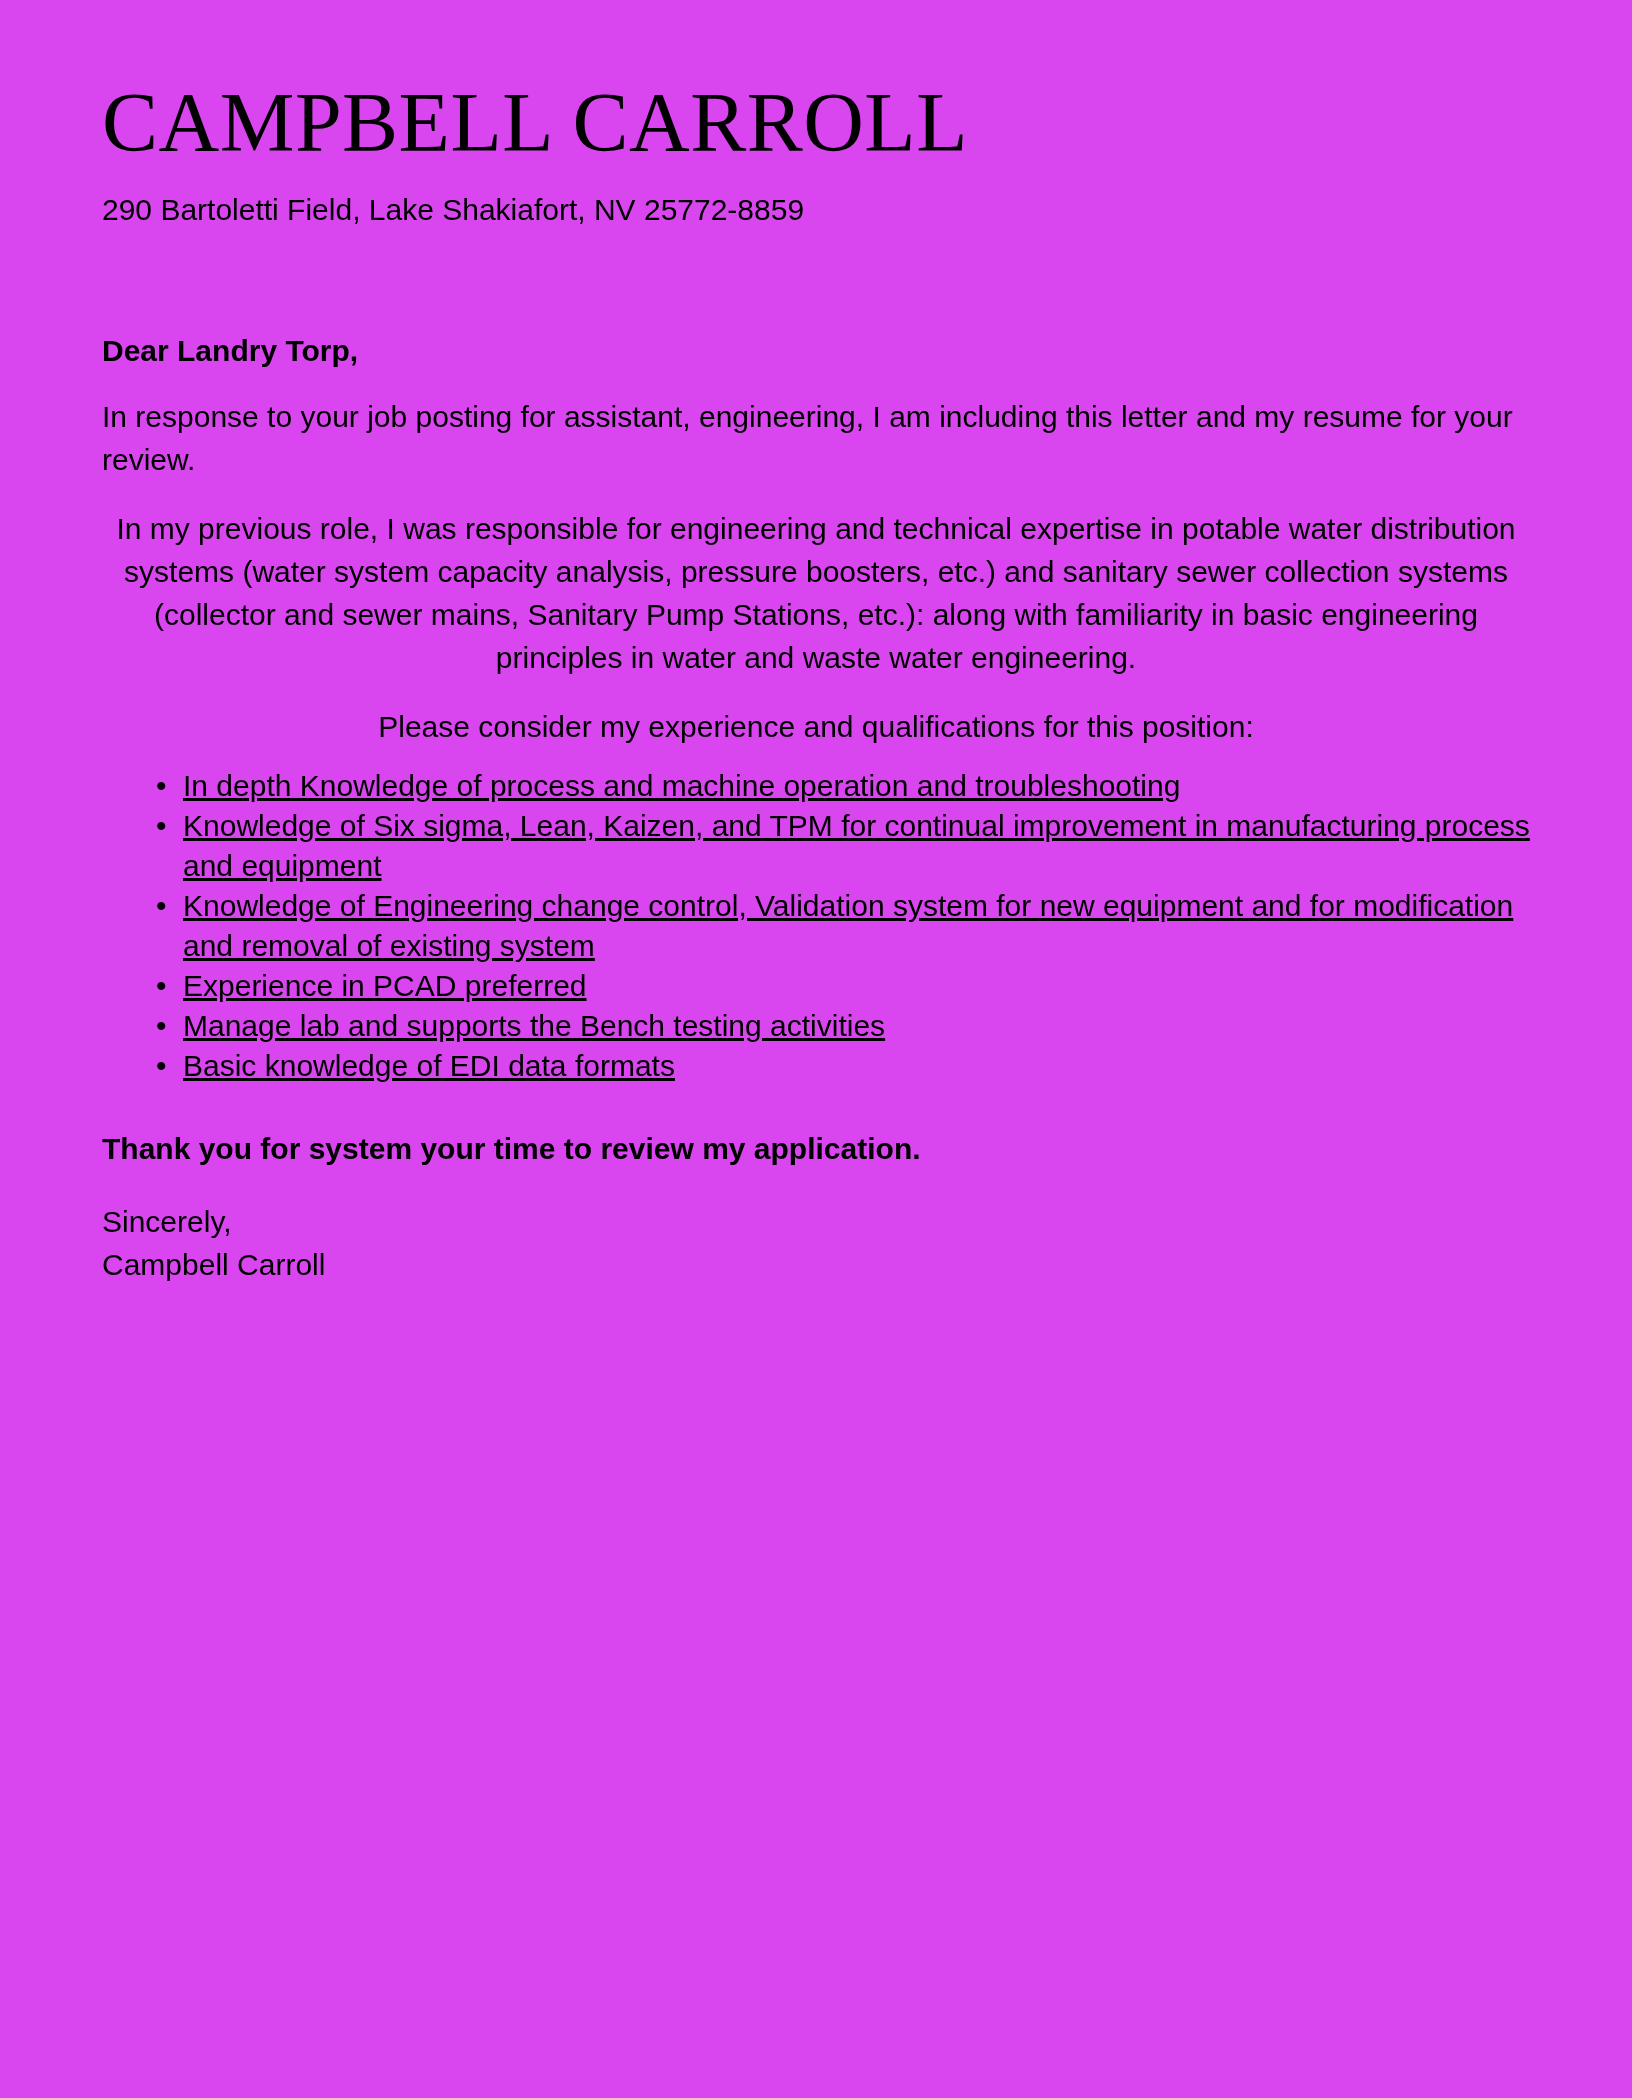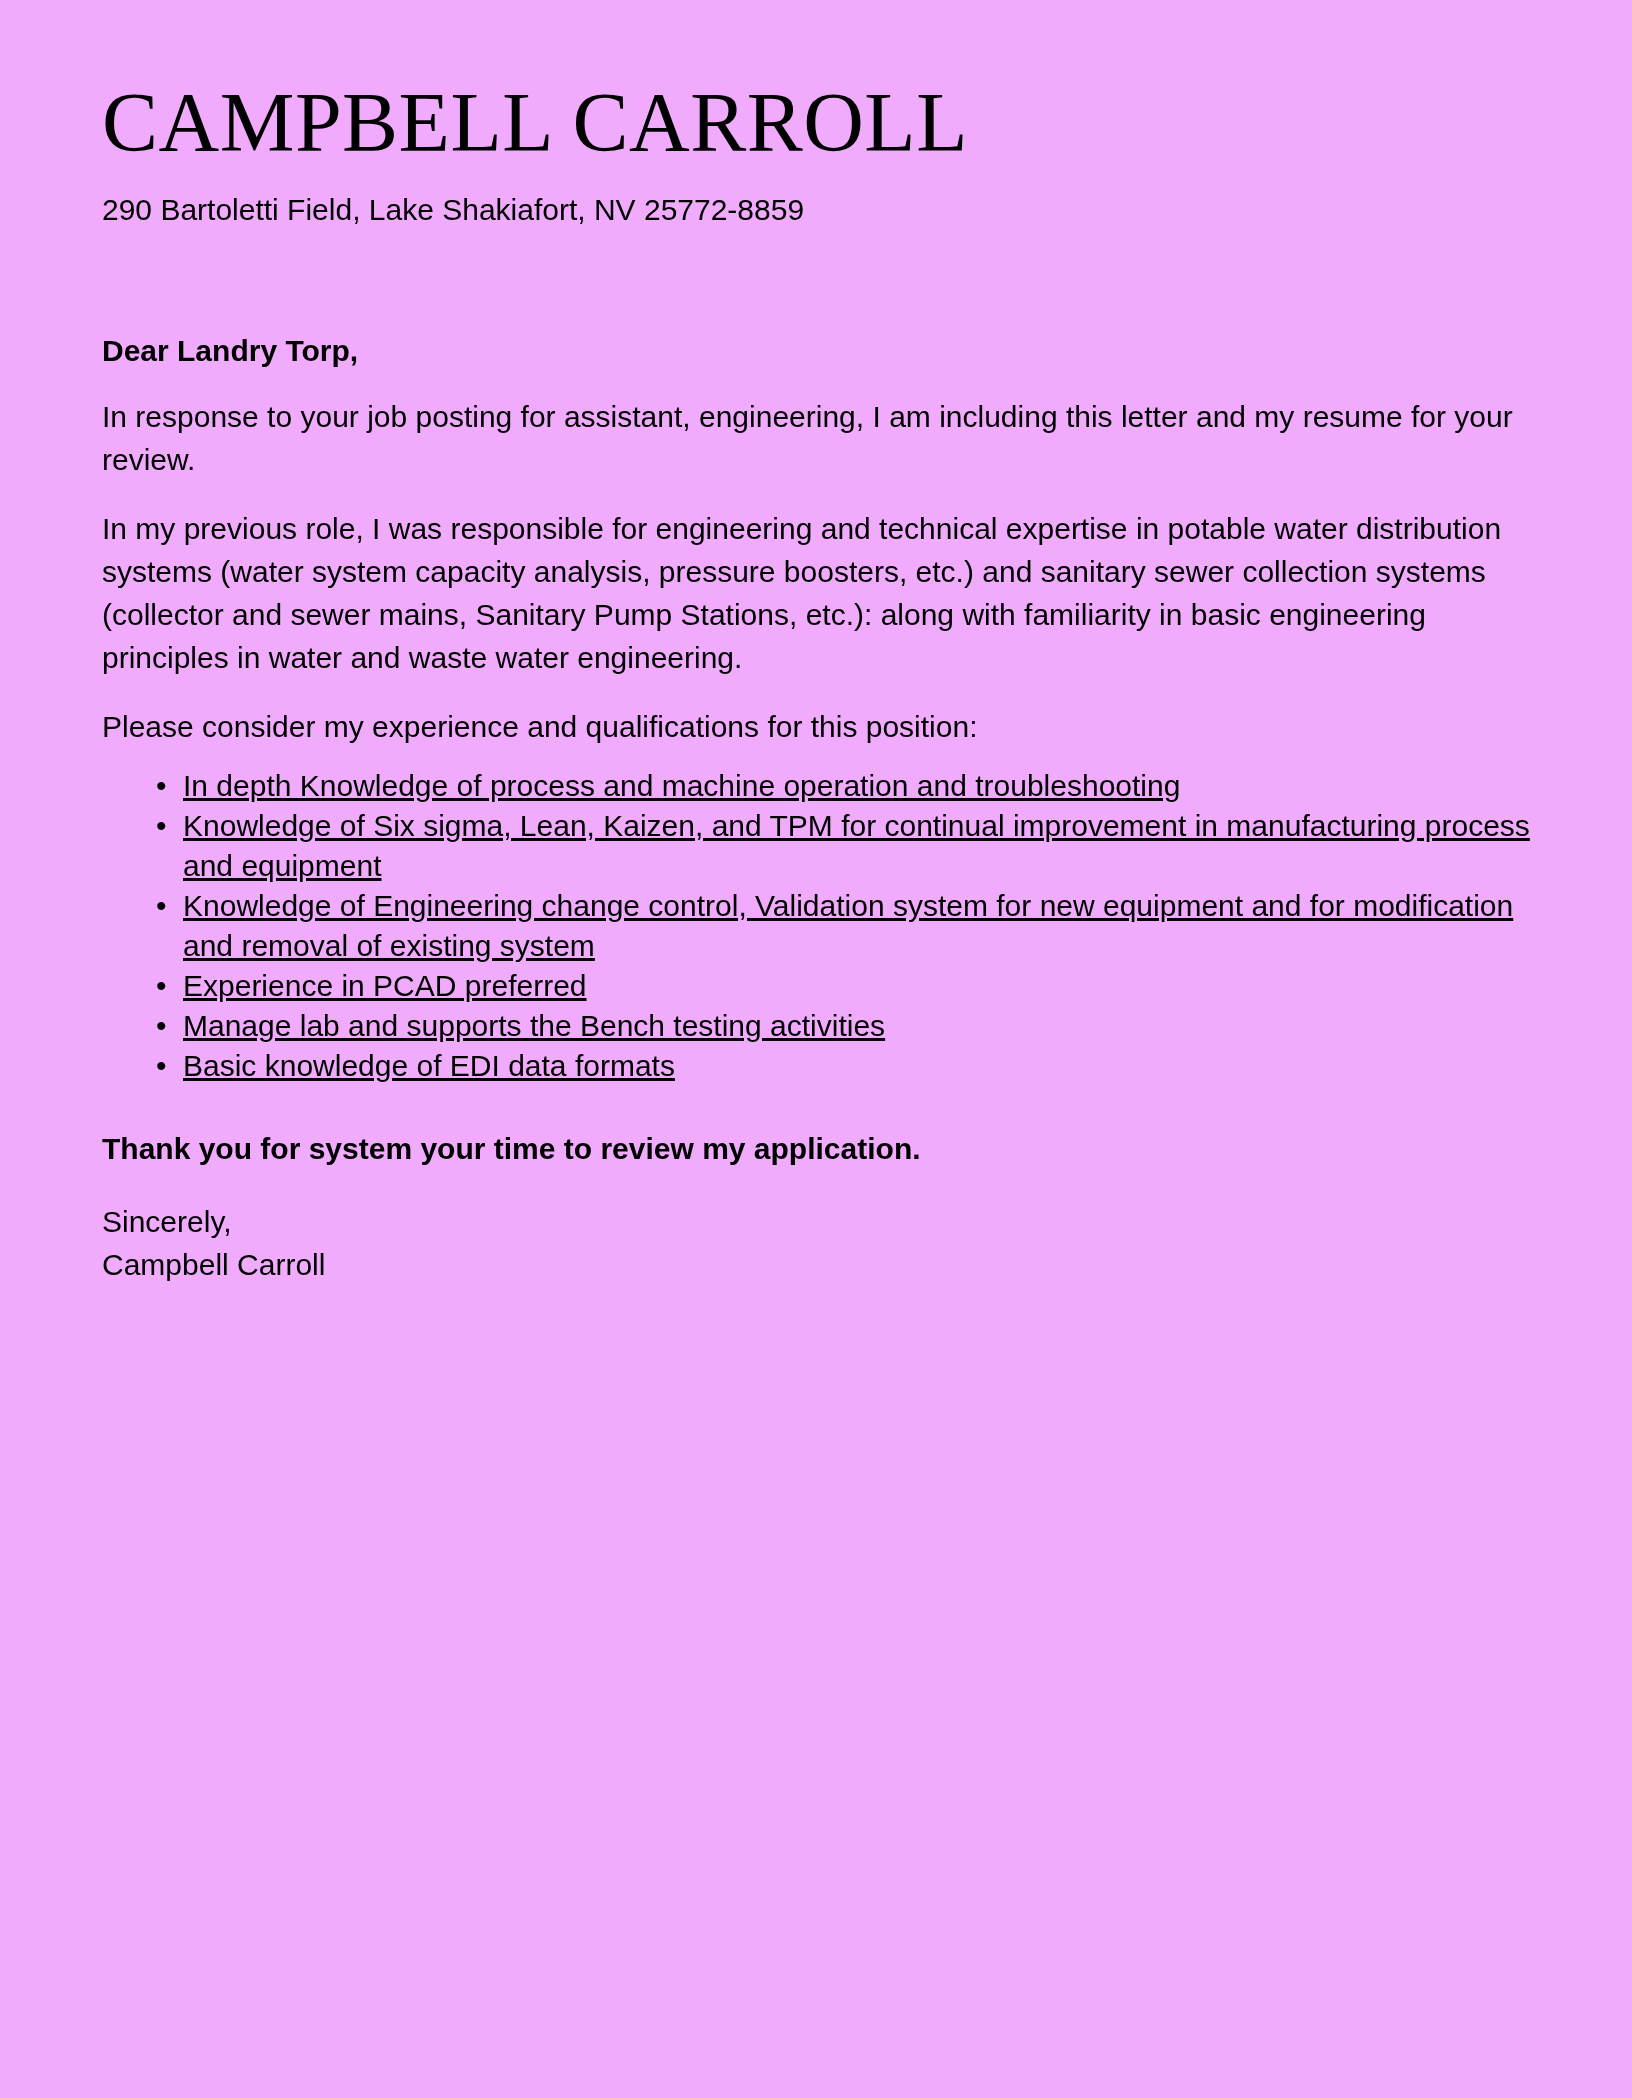--- a/index.html
+++ b/index.html
@@ -5,21 +5,21 @@
   html, body {
     margin: 0;
     padding: 0;
     background: #ffffff;
   }
   .page {
     position: relative;
     width: 1632px;
     height: 2098px;
     box-sizing: border-box;
-    background: #f0abfc;
+    background: #d946ef;
     color: #000000;
     padding: 60px 102px 0 102px;
     font-family: "Liberation Sans", "DejaVu Sans", sans-serif;
     font-size: 30px;
     line-height: 43px;
   }
   .letter-name {
     font-family: "Liberation Serif", "DejaVu Serif", serif;
     font-weight: 400;
     font-size: 84px;
@@ -34,20 +34,21 @@
   }
   .greeting {
     margin-top: 98px;
     font-weight: 700;
   }
   .para {
     margin-top: 23px;
   }
   .para-lead {
     margin-top: 26px;
+    text-align: center;
   }
   ul.quals {
     margin: 18px 0 0 0;
     padding: 0;
     list-style: none;
     line-height: 40px;
     text-decoration: underline;
   }
   ul.quals li {
     position: relative;

